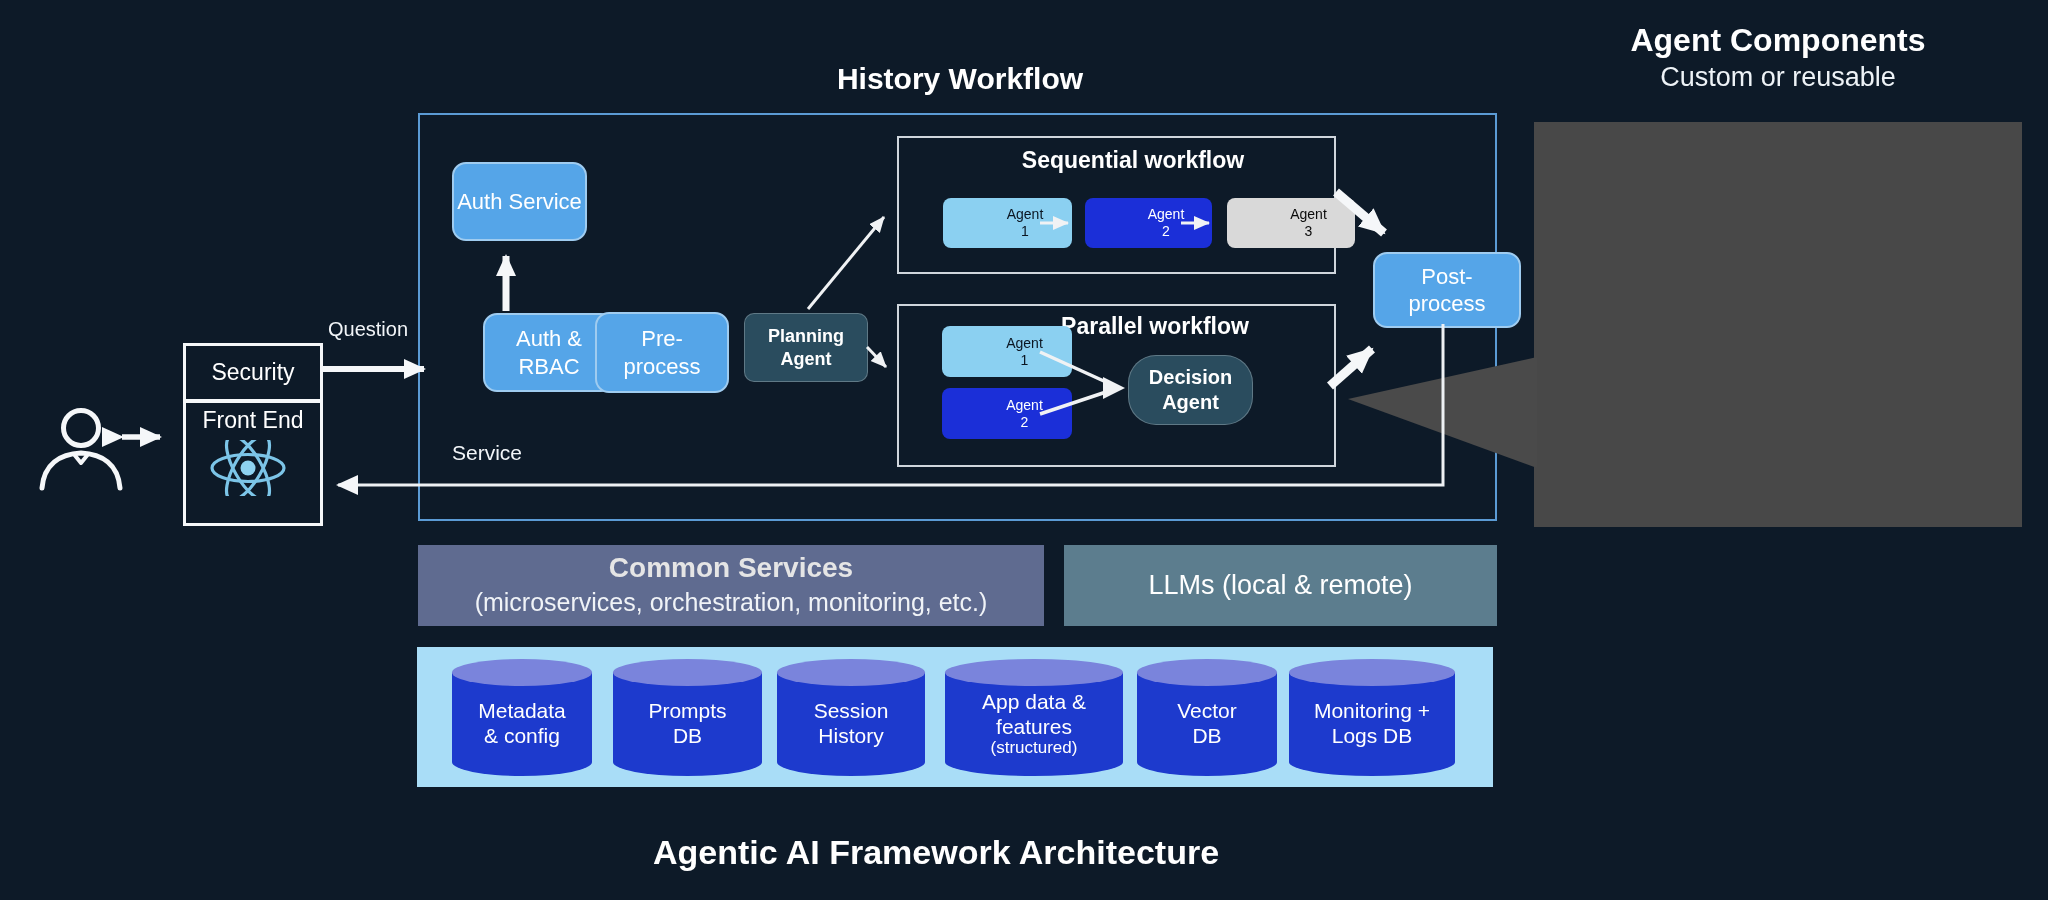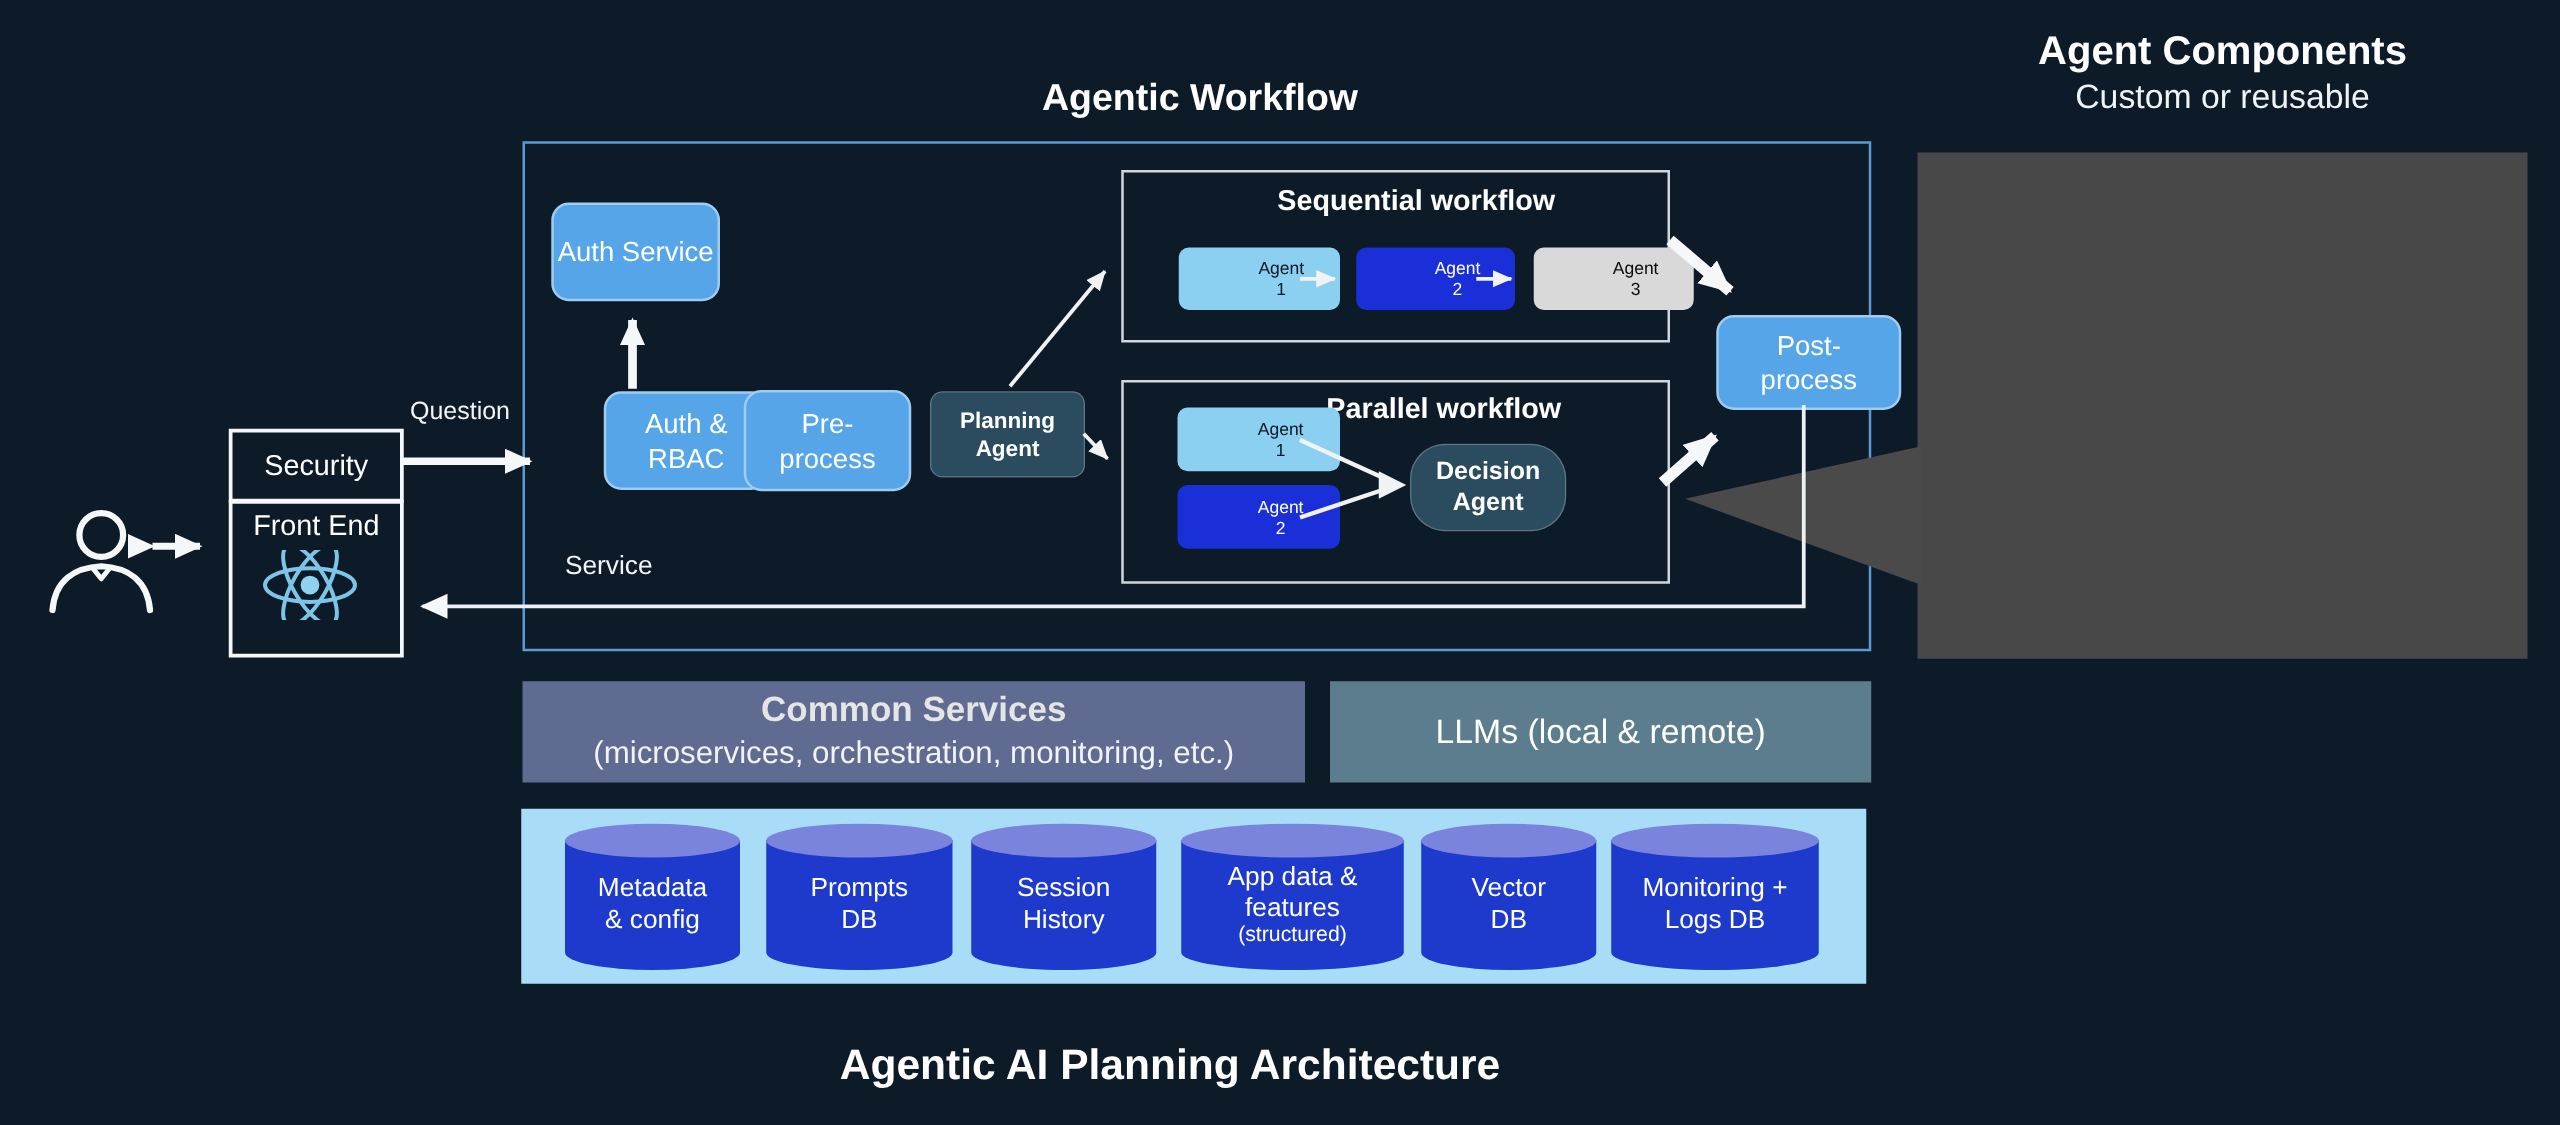--- a/index.html
+++ b/index.html
@@ -21,21 +21,21 @@
   
   #security-box{left:183px;top:343px;width:134px;height:53px;border:3px solid #f5f7f9;color:#fff;font-size:23px;z-index:2;}
   #frontend-box{left:183px;top:400px;width:134px;height:120px;border:3px solid #f5f7f9;color:#fff;font-size:23px;z-index:2;
                 display:flex;flex-direction:column;align-items:center;}
   #frontend-box .fe-label{margin-top:4px;}
 
   
   #outer-box{left:418px;top:113px;width:1075px;height:404px;border:2px solid #5b9bd5;z-index:1;}
 
   .bluebox{background:#55a5e8;border:2px solid #9fccf0;border-radius:14px;color:#fff;font-size:22px;line-height:1.25;z-index:2;}
-  #auth-service{left:441px;top:162px;width:131px;height:75px;text-align:right;}
+  #auth-service{left:452px;top:162px;width:131px;height:75px;text-align:right;}
   #auth-rbac{left:443px;top:313px;width:128px;height:75px;margin-left:40px;}
   #pre-process{left:595px;top:312px;width:130px;height:77px;}
   #post-process{left:1373px;top:252px;width:144px;height:72px;}
 
   .tealbox{background:#2a4c5e;border:1px solid rgba(255,255,255,0.25);border-radius:10px;color:#fff;font-weight:bold;z-index:2;}
   #planning-agent{left:744px;top:313px;width:122px;height:67px;font-size:18px;line-height:1.25;}
   #decision-agent{left:1128px;top:355px;width:123px;height:68px;font-size:20px;line-height:1.25;border-radius:28px;}
 
   .subbox{border:2px solid #cfd6dc;z-index:1;}
   #seq-box{left:897px;top:136px;width:435px;height:134px;}
@@ -78,24 +78,24 @@
   #svg-over{left:0;top:0;z-index:4;pointer-events:none;}
   #person-svg,#react-svg{z-index:3;}
   #person-svg{left:30px;top:400px;}
   #react-svg{left:206px;top:440px;}
 </style>
 </head>
 <body>
 
 <div id="canvas">
 
-  <div class="abs" id="wf-title">Agentic Workflow</div>
+  <div class="abs" id="wf-title">History Workflow</div>
   <div class="abs" id="comp-title">Agent Components</div>
   <div class="abs" id="comp-sub">Custom or reusable</div>
-  <div class="abs" id="bottom-title">Agentic AI Planning Architecture</div>
+  <div class="abs" id="bottom-title">Agentic AI Framework Architecture</div>
   <div class="abs" id="question-label">Question</div>
   <div class="abs" id="answer-label">Service</div>
 
   <svg id="person-svg" class="abs" width="110" height="95">
     <circle cx="51" cy="28" r="17.5" fill="none" stroke="#f5f7f9" stroke-width="5"></circle>
     <path d="M12 88 C14 64 30 54 51 53 C72 54 88 64 90 88" fill="none" stroke="#f5f7f9" stroke-width="5" stroke-linecap="round"></path>
     <path d="M43 53 L51 63 L59 53" fill="none" stroke="#f5f7f9" stroke-width="4" stroke-linejoin="round"></path>
   </svg>
 
   <div class="abs ctr" id="security-box">

